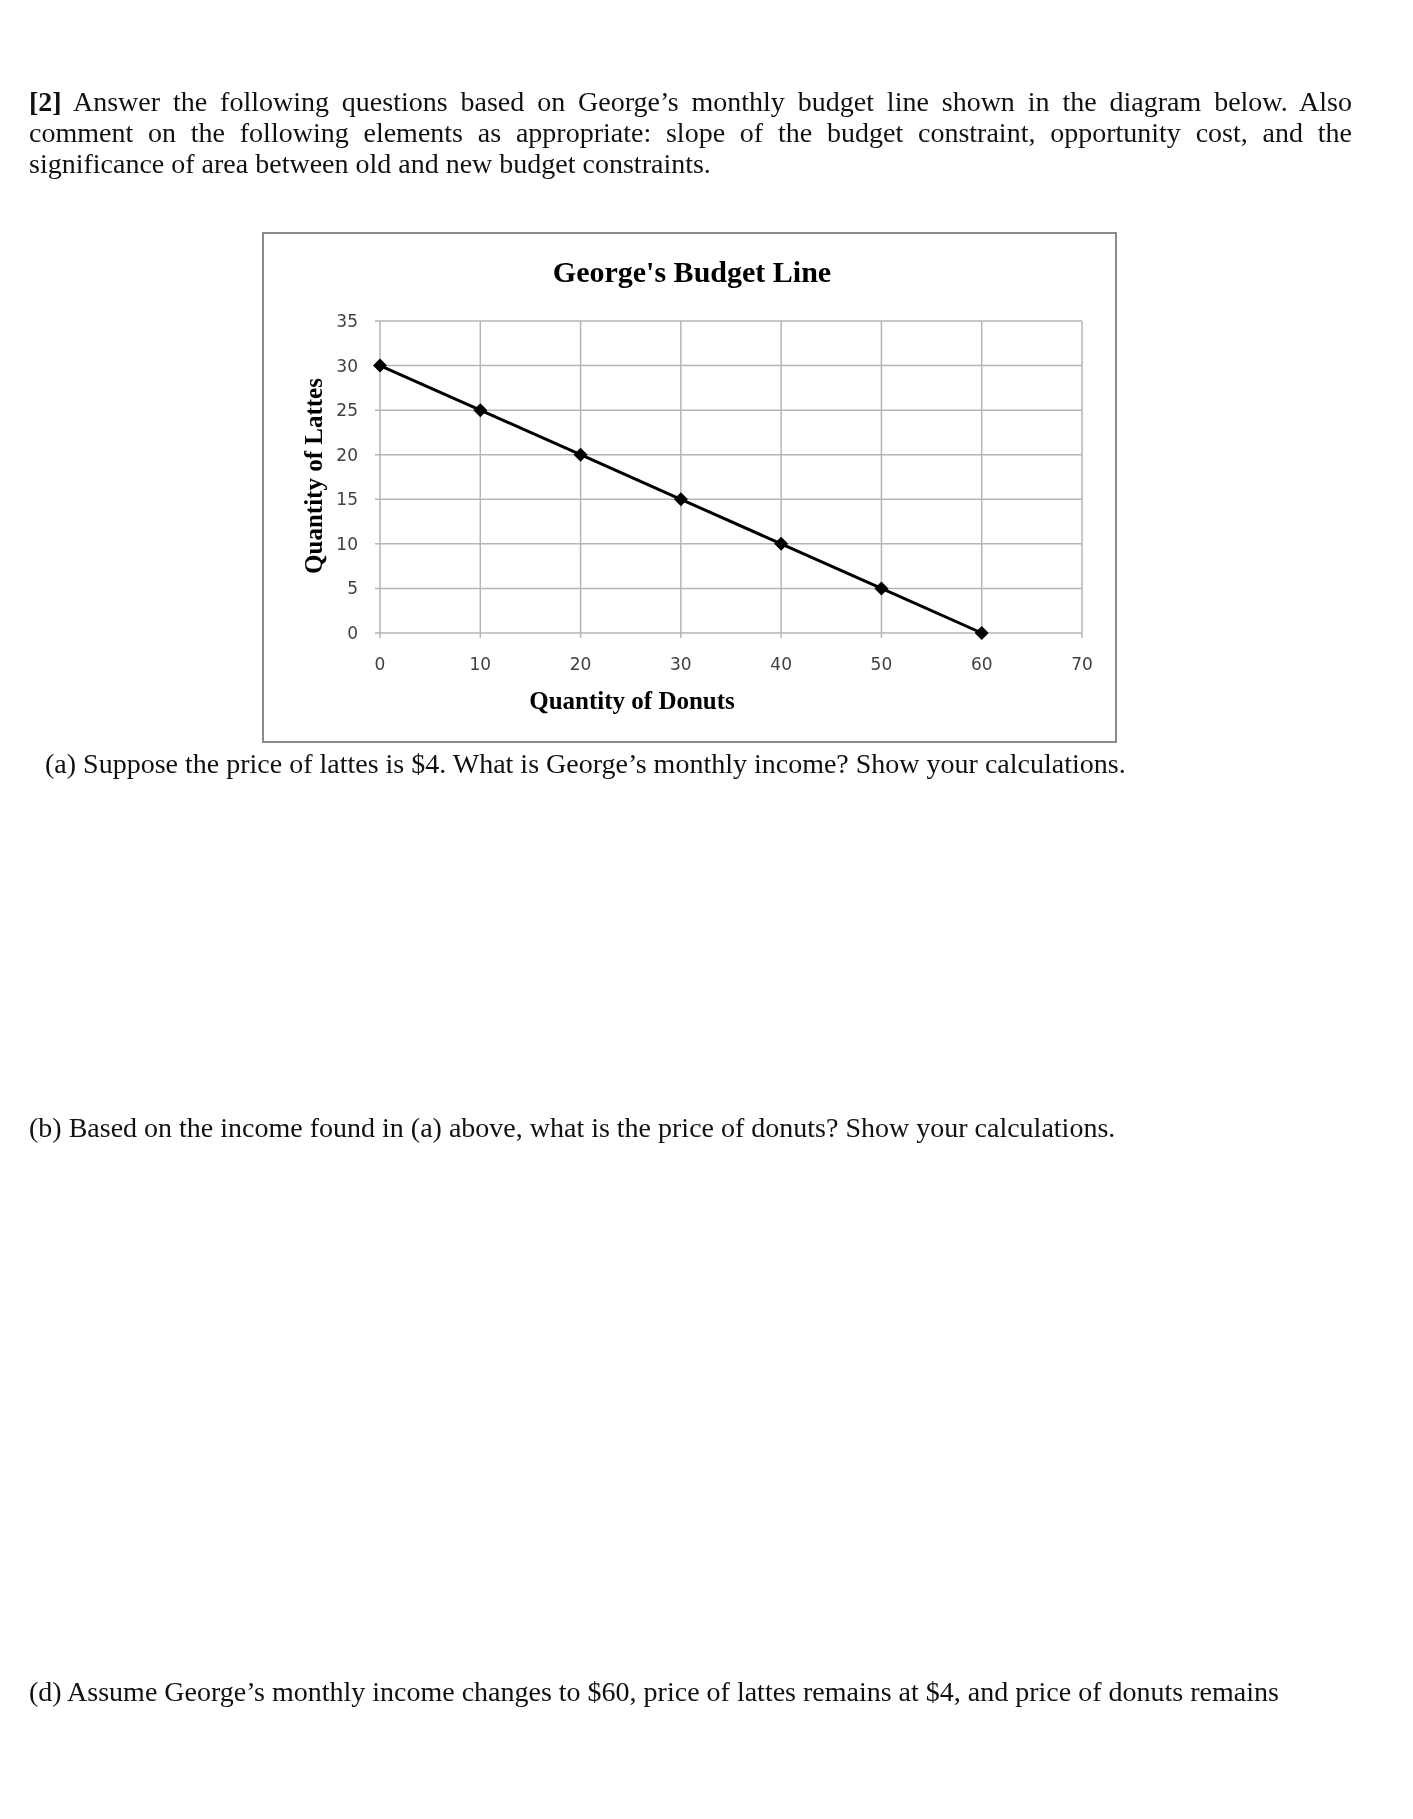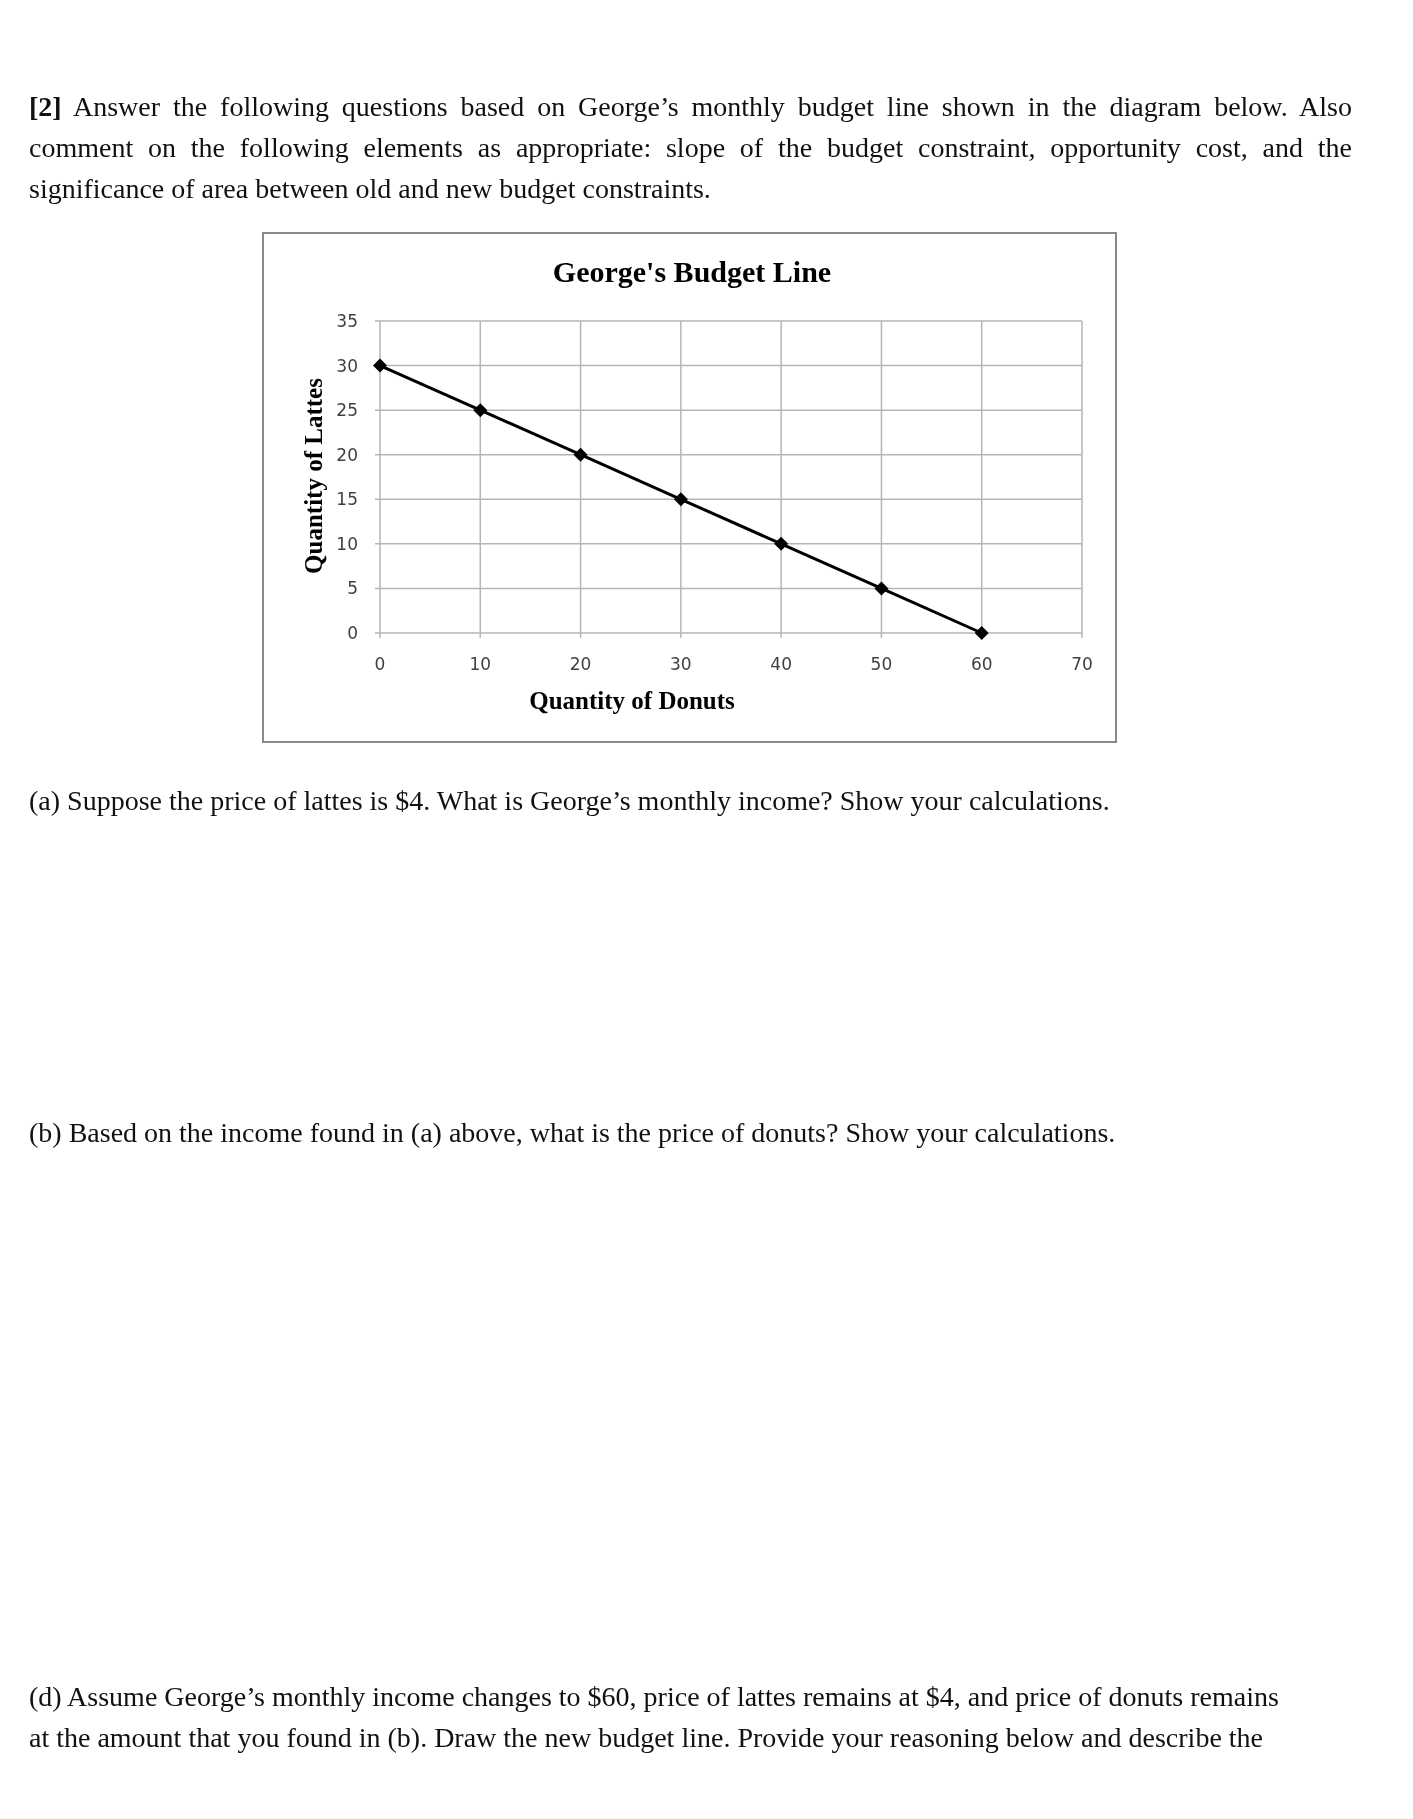--- a/index.html
+++ b/index.html
@@ -1,22 +1,22 @@
 <!DOCTYPE html>
 <html><head>
 <meta charset="utf-8">
 <style>
   html, body { margin:0; padding:0; background:#ffffff; }
   body { width:1413px; height:1819px; position:relative; overflow:hidden;
          font-family:"Liberation Serif", "DejaVu Serif", serif; color:#111; }
-  .para { position:absolute; left:29px; font-size:28px; line-height:41px; margin:0; }
+  .para { position:absolute; left:29px; font-size:28px; line-height:31px; margin:0; }
   .intro { top:86px; width:1323px; text-align:justify; text-align-last:left; }
   .intro b { font-weight:bold; }
   .q { white-space:nowrap; }
-  #qa { top:780px; }
+  #qa { top:748px;margin-left:16px; }
   #qb { top:1112px; }
   #qc { top:1346px; }
   #qd { top:1656px;margin-top:20px; }
   .chart-box { position:absolute; left:262px; top:232px; width:855px; height:511px;
                border:2px solid #8a8a8a; box-sizing:border-box; background:#fff; }
   svg { position:absolute; left:0; top:0; }
   .tick-label { font-family:"DejaVu Sans", "Liberation Sans", sans-serif; font-size:17px; fill:#404040; }
   .chart-title { font-family:"Liberation Serif", serif; font-weight:bold; font-size:30px; fill:#000; }
   .axis-title { font-family:"Liberation Serif", serif; font-weight:bold; font-size:25px; fill:#000; }
 </style>
@@ -82,14 +82,13 @@
 <div class="para q" id="qa">
     <div>(a) Suppose the price of lattes is $4. What is George’s monthly income? Show your calculations.</div>
   </div>
 <div class="para q" id="qb">
     <div>(b) Based on the income found in (a) above, what is the price of donuts? Show your calculations.</div>
   </div>
 <div class="para q" id="qc">
   </div>
 <div class="para q" id="qd">
     <div>(d) Assume George’s monthly income changes to $60, price of lattes remains at $4, and price of donuts remains</div>
-    <div>at the amount that you found in (b). Draw the new budget line. Provide your reasoning below and describe the</div>
   </div>
 
 </body></html>

